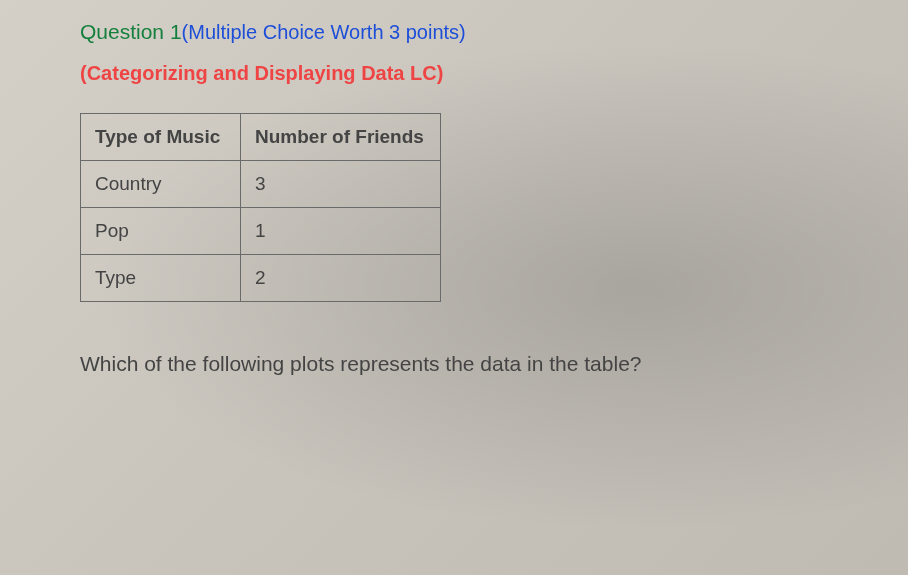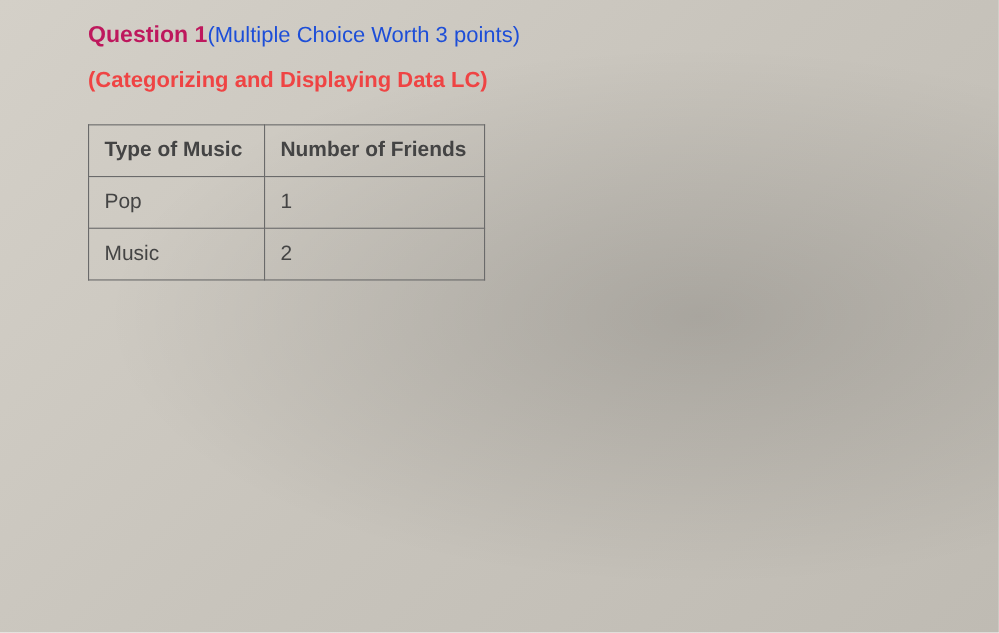--- a/index.html
+++ b/index.html
@@ -32,22 +32,22 @@
       z-index: 1;
     }
     .question-header {
       margin-bottom: 18px;
     }
     .question-title {
       font-size: 21px;
       color: #555;
     }
     .question-title .bold {
-      font-weight: bold;
-      color: #be185d;
+      font-weight: normal;
+      color: #15803d;
     }
     .meta {
       font-size: 20px;
       color: #1d4ed8;
     }
     .topic {
       font-size: 20px;
       color: #ef4444;
       margin-bottom: 28px;
       font-weight: bold;
@@ -103,24 +103,29 @@
 
   <table class="data-table">
     <thead>
       <tr>
         <th>Type of Music</th>
         <th>Number of Friends</th>
       </tr>
     </thead>
     <tbody>
       <tr>
+        <td>Country</td>
+        <td>3</td>
+      </tr>
+      <tr>
         <td>Pop</td>
         <td>1</td>
       </tr>
       <tr>
-        <td>Music</td>
+        <td>Type</td>
         <td>2</td>
       </tr>
     </tbody>
   </table>
 
+  <div class="follow-up">Which of the following plots represents the data in the table?</div>
 
 </div>
 
 </body></html>

